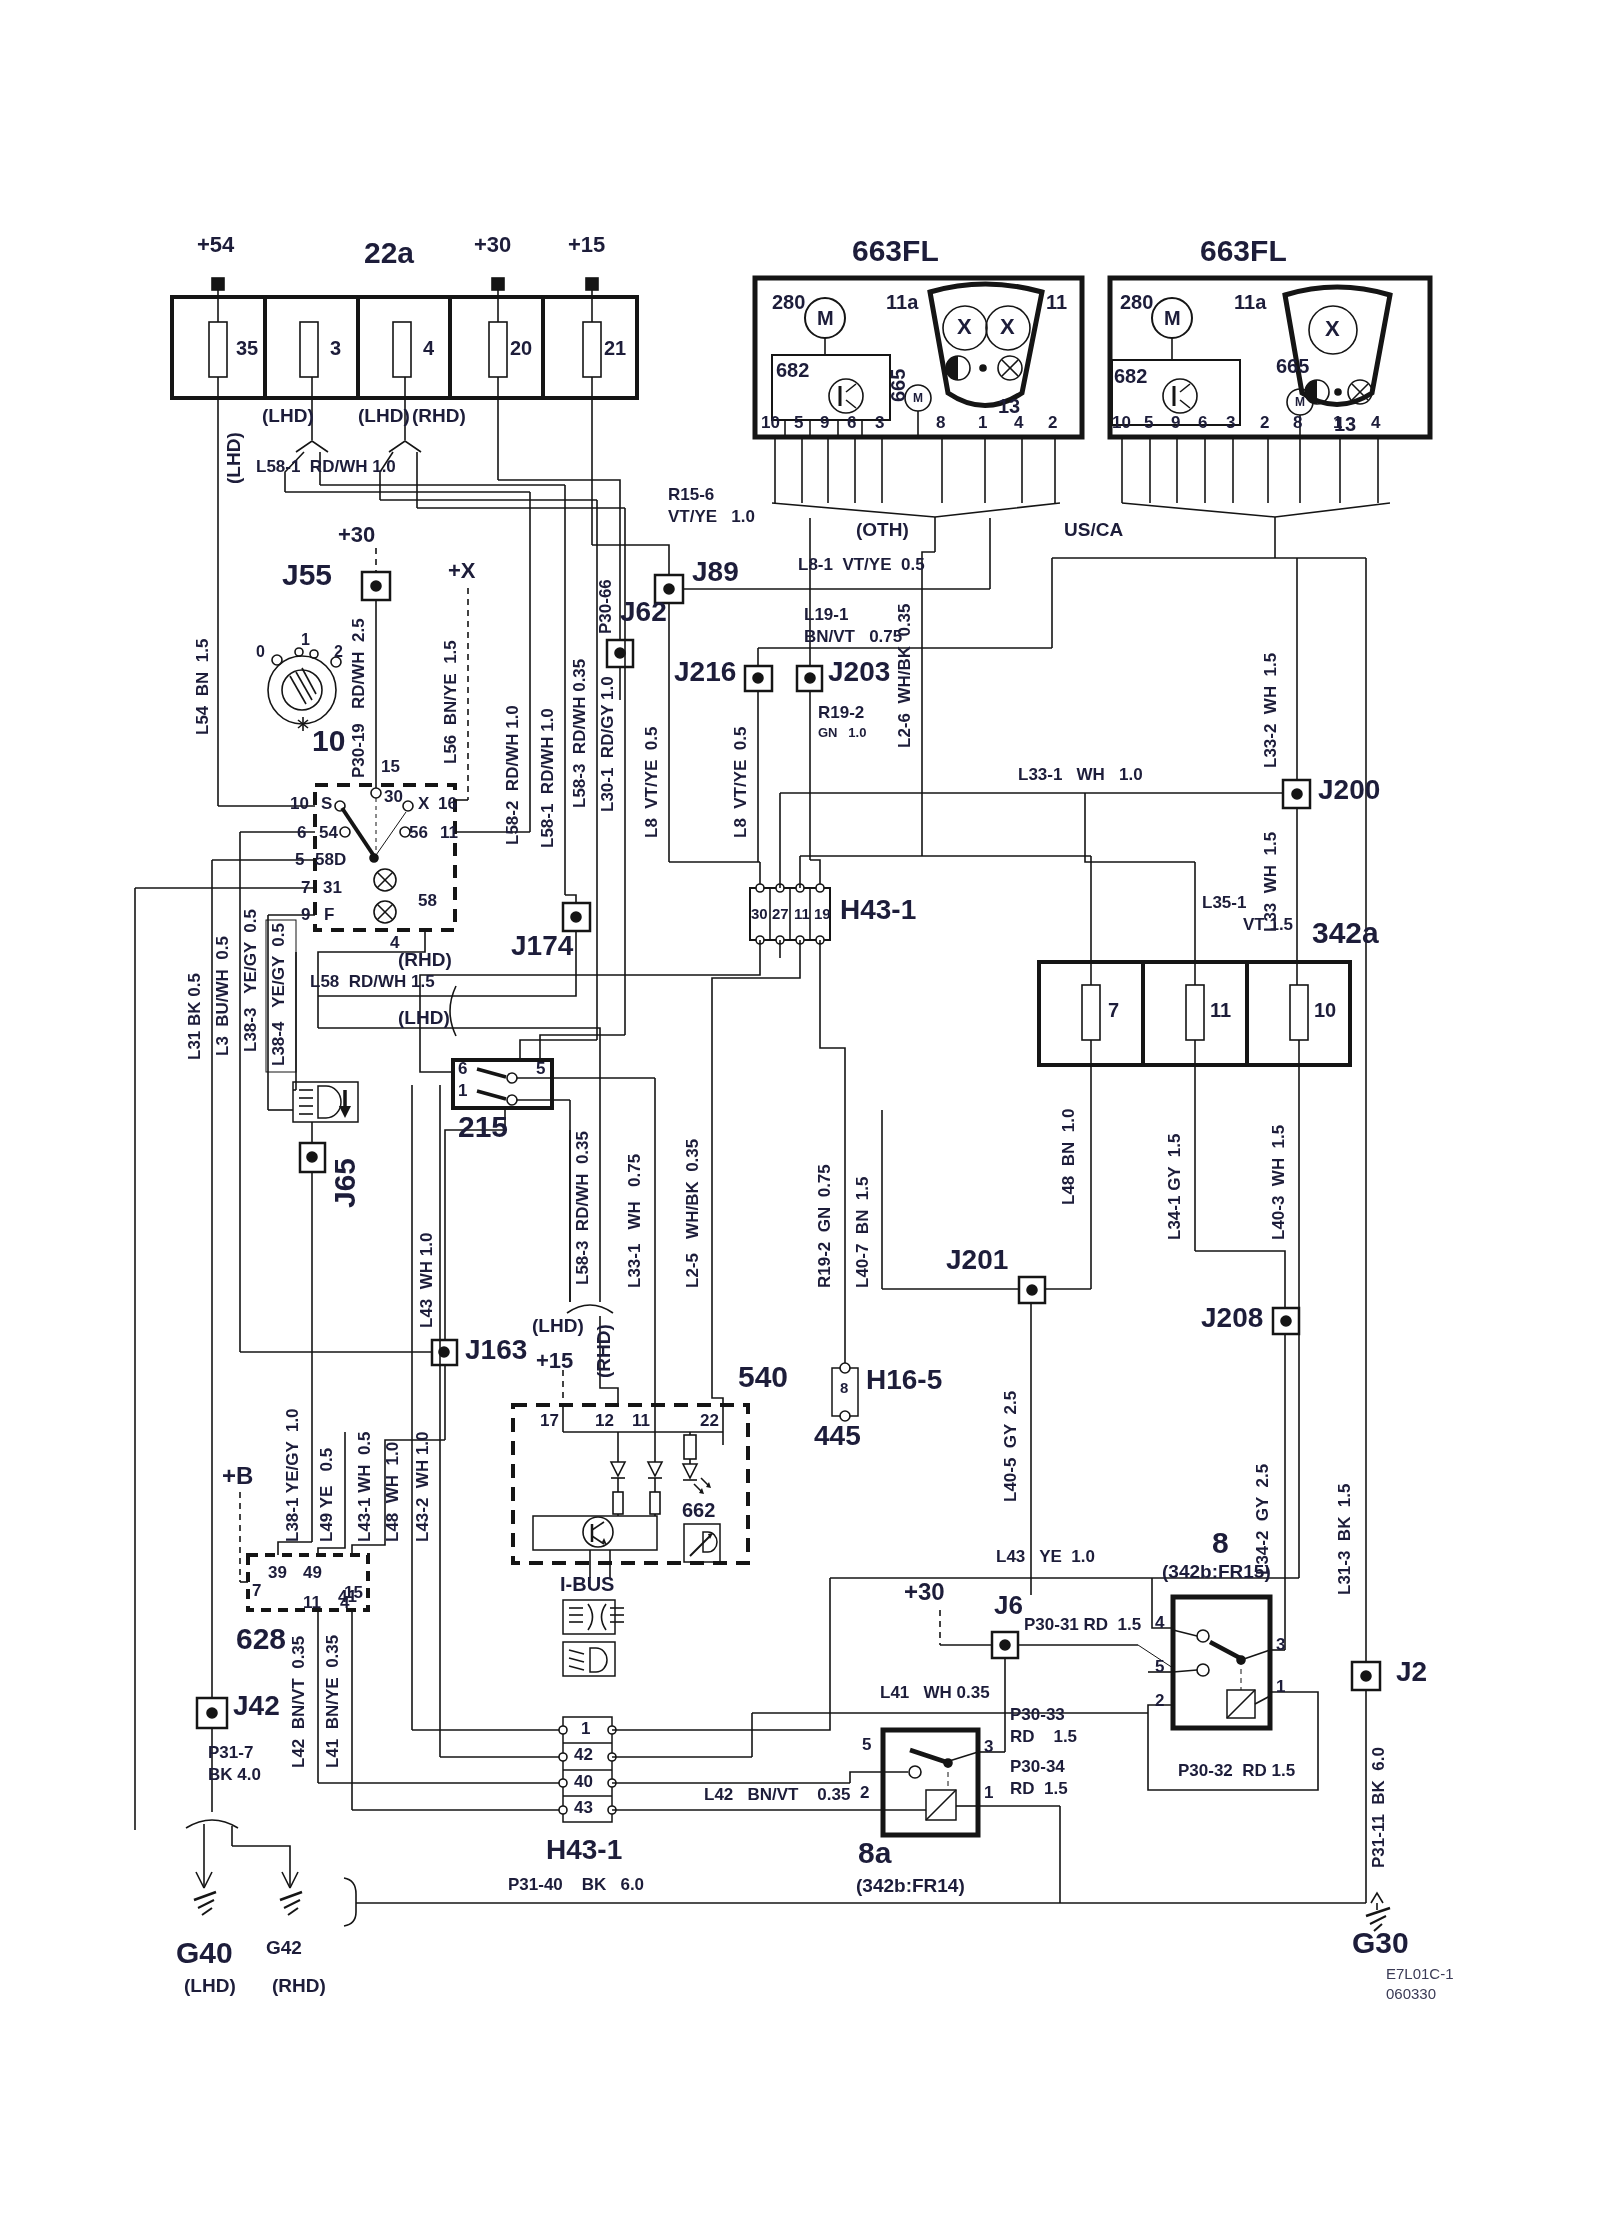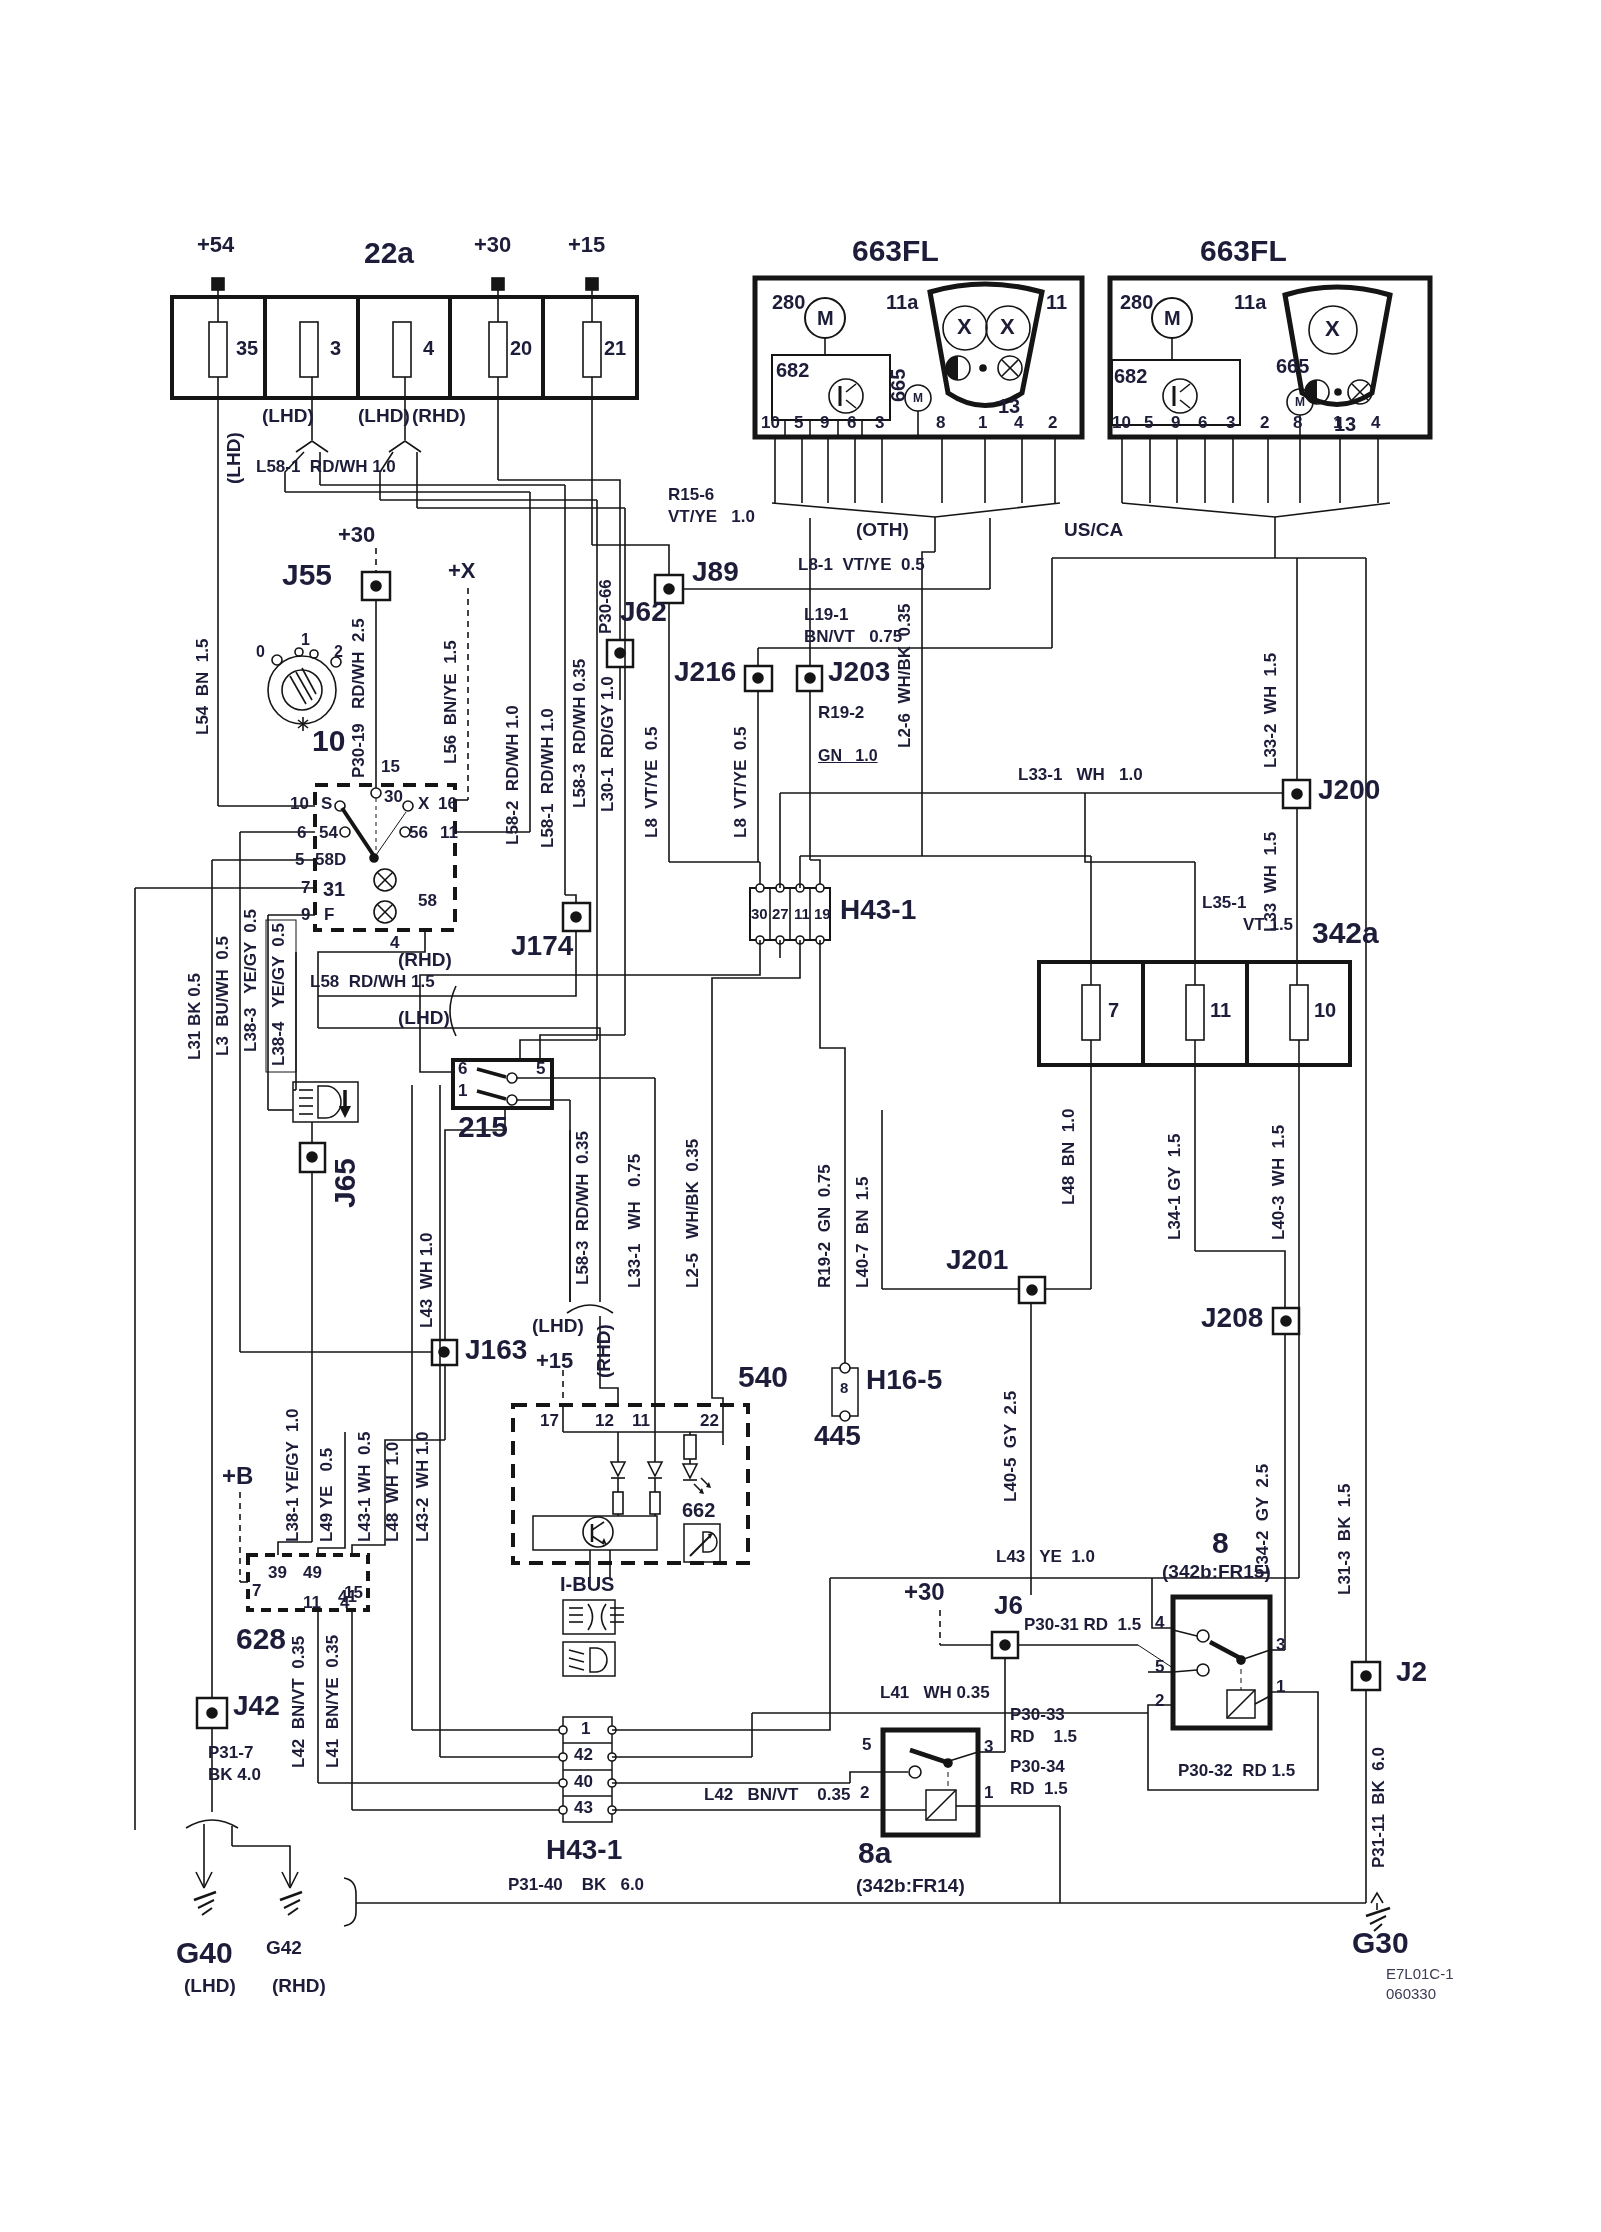--- a/index.html
+++ b/index.html
@@ -556,38 +556,38 @@
       <div class="lbl" style="left: 668px; top: 486px; font-size: 17px;">R15-6</div>
       <div class="lbl" style="left: 668px; top: 508px; font-size: 17px;">VT/YE   1.0</div>
       <div class="lbl" style="left: 692px; top: 558px; font-size: 28px;">J89</div>
       <div class="lbl" style="left: 798px; top: 556px; font-size: 17px;">L8-1  VT/YE  0.5</div>
       <div class="lbl" style="left: 620px; top: 598px; font-size: 28px;">J62</div>
       <div class="lbl" style="left: 804px; top: 606px; font-size: 17px;">L19-1</div>
       <div class="lbl" style="left: 804px; top: 628px; font-size: 17px;">BN/VT   0.75</div>
       <div class="lbl" style="left: 674px; top: 658px; font-size: 28px;">J216</div>
       <div class="lbl" style="left: 828px; top: 658px; font-size: 28px;">J203</div>
       <div class="lbl" style="left: 818px; top: 704px; font-size: 17px;">R19-2</div>
-      <div class="lbl" style="left: 818px; top: 748px; font-size: 16px; text-decoration: underline;">GN   1.0</div>
+      <div class="lbl" style="left: 818px; top: 726px; font-size: 13px;">GN   1.0</div>
       <div class="lbl" style="left: 338px; top: 524px; font-size: 22px;">+30</div>
       <div class="lbl" style="left: 282px; top: 560px; font-size: 30px;">J55</div>
       <div class="lbl" style="left: 448px; top: 560px; font-size: 22px;">+X</div>
       <div class="lbl" style="left: 256px; top: 644px; font-size: 16px;">0</div>
       <div class="lbl" style="left: 301px; top: 632px; font-size: 16px;">1</div>
       <div class="lbl" style="left: 334px; top: 644px; font-size: 16px;">2</div>
       <div class="lbl" style="left: 312px; top: 726px; font-size: 30px;">10</div>
       <div class="lbl" style="left: 381px; top: 758px; font-size: 17px;">15</div>
       <div class="lbl" style="left: 384px; top: 788px; font-size: 17px;">30</div>
       <div class="lbl" style="left: 290px; top: 795px; font-size: 17px;">10</div>
       <div class="lbl" style="left: 321px; top: 795px; font-size: 17px;">S</div>
       <div class="lbl" style="left: 297px; top: 824px; font-size: 17px;">6</div>
       <div class="lbl" style="left: 319px; top: 824px; font-size: 17px;">54</div>
       <div class="lbl" style="left: 295px; top: 851px; font-size: 17px;">5</div>
       <div class="lbl" style="left: 315px; top: 851px; font-size: 17px;">58D</div>
       <div class="lbl" style="left: 301px; top: 879px; font-size: 17px;">7</div>
-      <div class="lbl" style="left: 323px; top: 879px; font-size: 20px;">31</div>
+      <div class="lbl" style="left: 323px; top: 879px; font-size: 17px;">31</div>
       <div class="lbl" style="left: 301px; top: 906px; font-size: 17px;">9</div>
       <div class="lbl" style="left: 324px; top: 906px; font-size: 17px;">F</div>
       <div class="lbl" style="left: 418px; top: 795px; font-size: 17px;">X</div>
       <div class="lbl" style="left: 438px; top: 795px; font-size: 17px;">16</div>
       <div class="lbl" style="left: 409px; top: 824px; font-size: 17px;">56</div>
       <div class="lbl" style="left: 440px; top: 824px; font-size: 17px;">11</div>
       <div class="lbl" style="left: 418px; top: 892px; font-size: 17px;">58</div>
       <div class="lbl" style="left: 390px; top: 934px; font-size: 17px;">4</div>
       <div class="lbl" style="left: 511px; top: 932px; font-size: 28px;">J174</div>
       <div class="lbl" style="left: 398px; top: 950px; font-size: 19px;">(RHD)</div>

